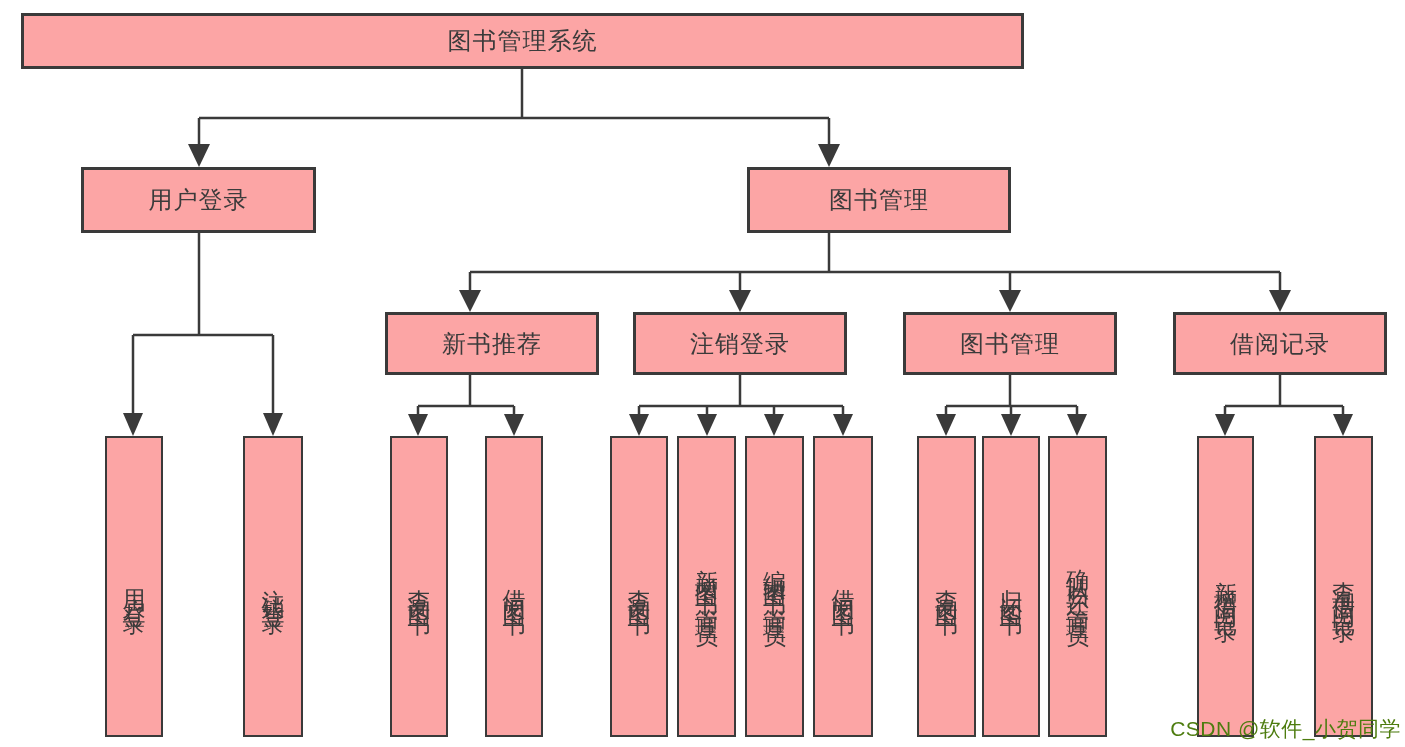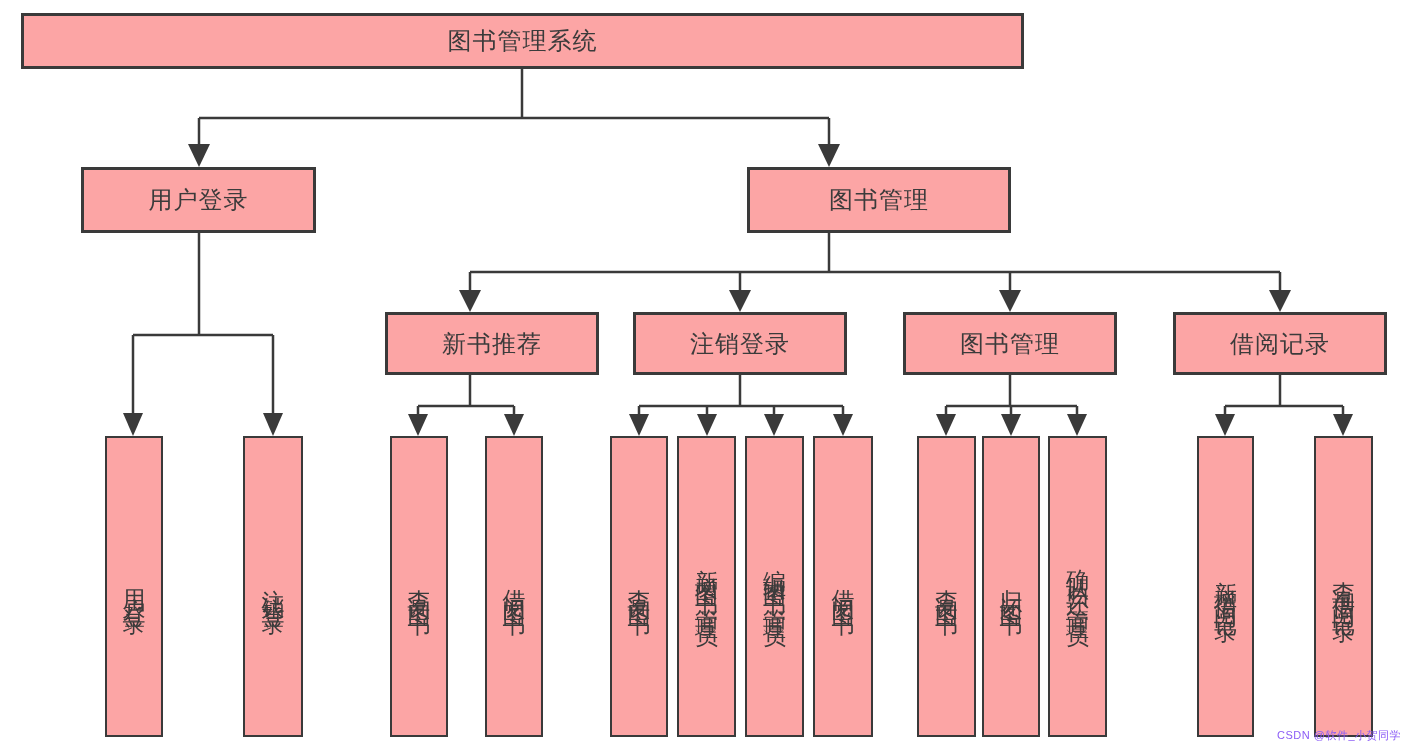--- a/index.html
+++ b/index.html
@@ -44,23 +44,23 @@
     writing-mode: vertical-rl;
     text-orientation: mixed;
     letter-spacing: 8px;
     line-height: 1;
     white-space: nowrap;
   }
   .watermark {
     position: absolute;
     right: 4px;
     bottom: 4px;
-    font-size: 11px;
+    font-size: 21px;
     letter-spacing: 0.5px;
-    color: #8b5cf6;
+    color: #4d7c0f;
     z-index: 6;
   }
 </style>
 </head>
 <body>
 
 <div class="canvas">
 
   <svg class="wires" viewBox="0 0 1405 747" fill="none" xmlns="http://www.w3.org/2000/svg">
     <g stroke="#3a3a3a" stroke-width="2.5">

